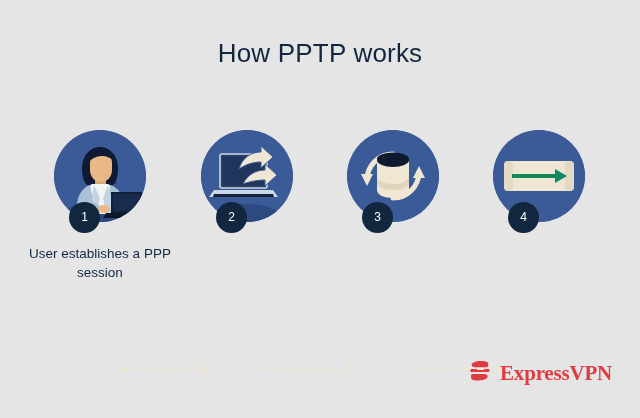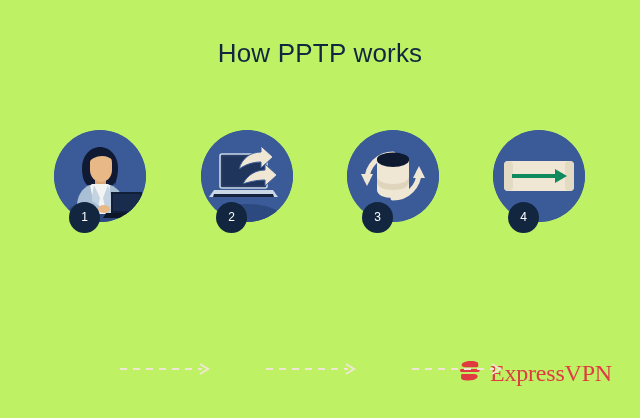--- a/index.html
+++ b/index.html
@@ -10,21 +10,21 @@
     width: 640px;
     height: 418px;
     background: #b6d0d5;
     font-family: "Liberation Sans", sans-serif;
     overflow: hidden;
     position: relative;
   }
   .infographic {
     position: absolute;
     inset: 0;
-    background: #bef264;
+    background: #e5e5e5;
   }
   .title {
     position: absolute;
     top: 38px;
     left: 0;
     width: 640px;
     text-align: center;
     font-size: 26px;
     font-weight: 400;
     color: #12263f;
@@ -109,23 +109,24 @@
     position: absolute;
     right: 28px;
     bottom: 30px;
     display: flex;
     align-items: center;
     gap: 7px;
   }
   .logo-mark { display: block; }
   .logo-text {
     font-family: "Liberation Serif", serif;
-    font-size: 24px;
+    font-size: 21px;
     color: #e03b41;
     letter-spacing: -0.2px;
+    font-weight: bold;
   }
 </style>
 </head>
 <body>
 
 <div class="infographic">
 
   <div class="title">How PPTP works</div>
 
   <div class="steps">
@@ -181,20 +182,21 @@
             <ellipse cx="50" cy="79" rx="6" ry="4" fill="#e8b887"></ellipse>
 
             <path d="M57 62h31v21H57z" fill="#111f38"></path>
             <path d="M59 64h27v17H59z" fill="#1a2c4d"></path>
 
             <path d="M52 83h39l3 5H49z" fill="#0d1728"></path>
           </svg>
         </div>
         <div class="badge">1</div>
       </div>
+      <div class="caption">User establishes a PPP session</div>
     </div>
 
     <div class="step step-1">
       <div class="circle-wrap">
         <div class="circle">
           <svg width="92" height="92" viewBox="0 0 92 92">
             <circle cx="46" cy="46" r="46" fill="#3a5b98"></circle>
             <ellipse cx="46" cy="86" rx="33" ry="12" fill="#2d4a80"></ellipse>
 
             <rect x="19" y="24" width="47" height="34" rx="2" fill="#2a3f66" stroke="#c9d7e6" stroke-width="1.6"></rect>

